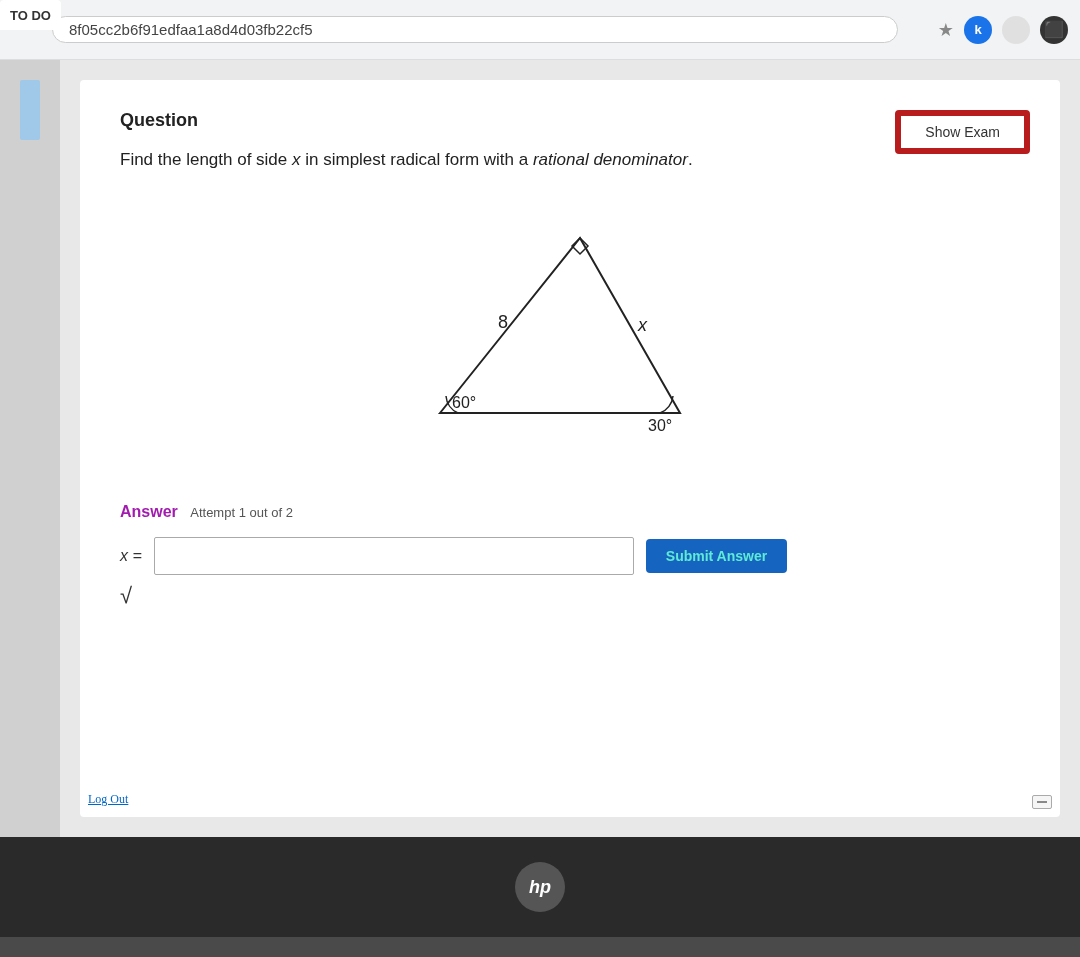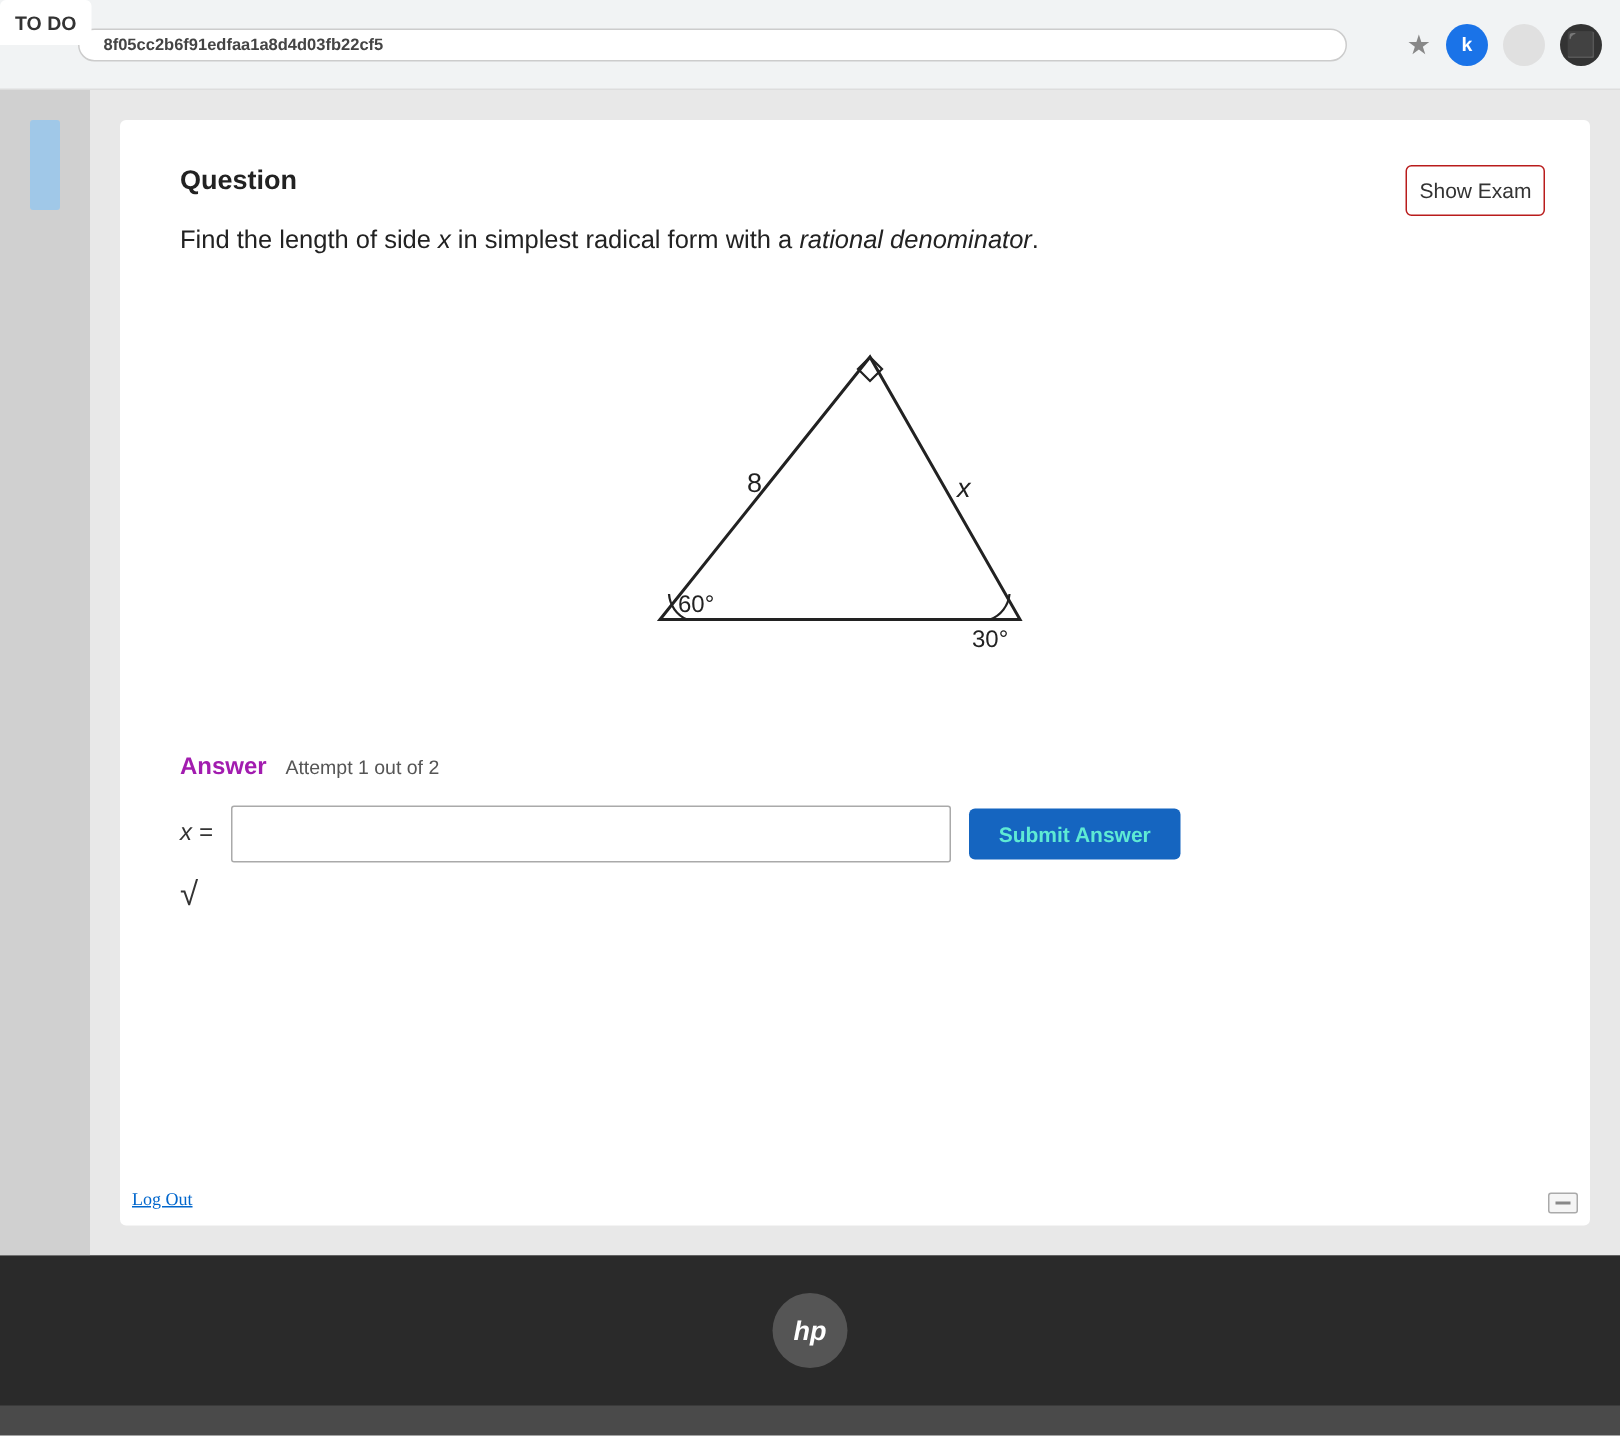--- a/index.html
+++ b/index.html
@@ -39,27 +39,26 @@
       display: flex;
       align-items: center;
     }
 
     .url-bar {
       flex: 1;
       background: white;
       border: 1px solid #ccc;
       border-radius: 20px;
       padding: 4px 16px;
-      font-size: 11px;
+      font-size: 15px;
       color: #444;
       margin: 0 40px;
       white-space: nowrap;
       overflow: hidden;
       text-overflow: ellipsis;
-      font-weight: bold;
     }
 
     .browser-icons {
       display: flex;
       align-items: center;
       gap: 10px;
     }
 
     .browser-icon-circle {
       width: 28px;
@@ -137,23 +136,23 @@
 
     .question-text em {
       font-style: italic;
     }
 
     
     .show-exam-btn {
       position: absolute;
       top: 30px;
       right: 30px;
-      border: 1px solid #b91c1c;
+      border: 6px solid #b91c1c;
       border-radius: 4px;
-      padding: 8px 8px;
+      padding: 8px 24px;
       background: white;
       font-size: 14px;
       cursor: pointer;
       color: #333;
     }
 
     
     .diagram-container {
       display: flex;
       justify-content: center;

